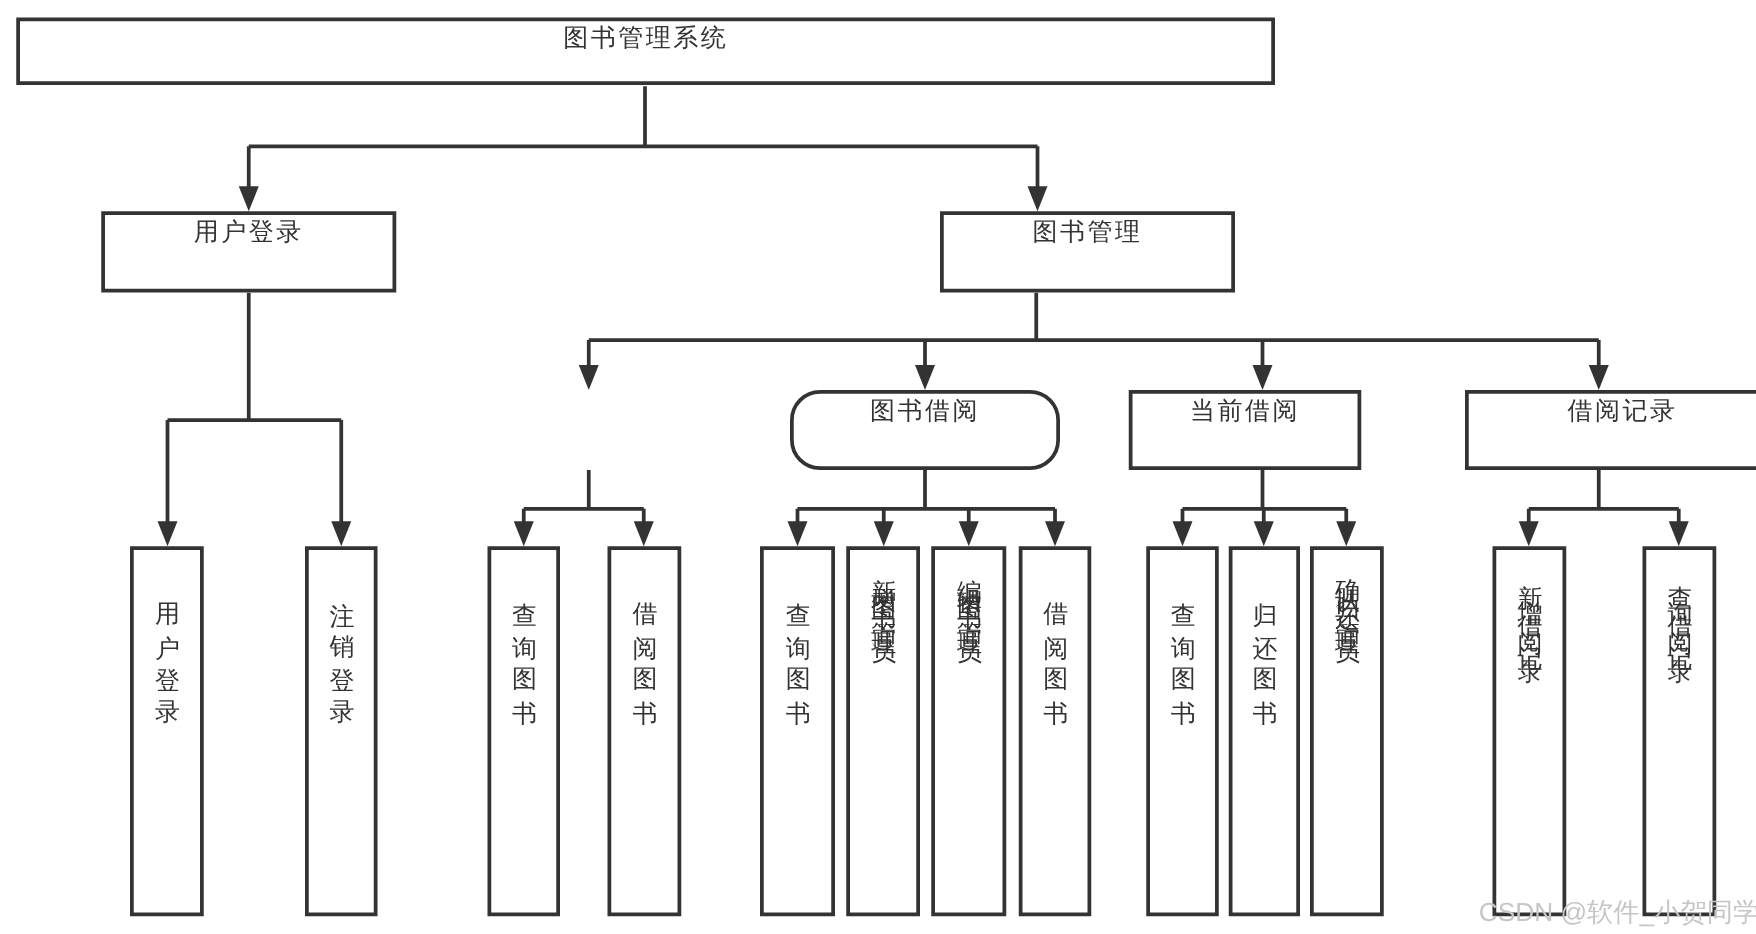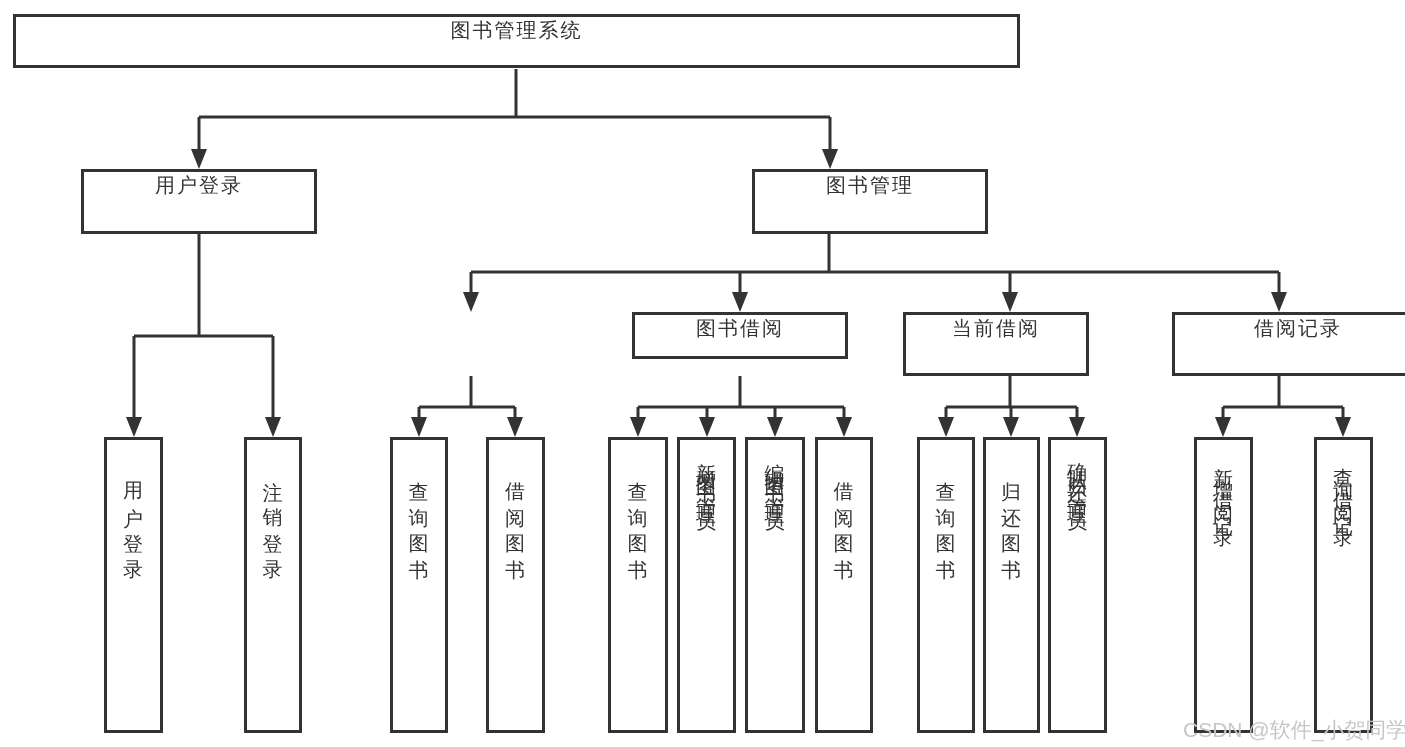--- a/index.html
+++ b/index.html
@@ -88,21 +88,21 @@
     <span>图书管理系统</span>
   </div>
 
   <div class="box h" style="left:81px; top:169px; width:236px; height:65px;">
     <span>用户登录</span>
   </div>
   <div class="box h" style="left:711px; top:169px; width:236px; height:65px;margin-left:41px;">
     <span>图书管理</span>
   </div>
 
-  <div class="box h" style="left:632px; top:312px; width:216px; height:47px;">
+  <div class="box h" style="left:632px; top:312px; width:216px; height:64px;border-radius:24px;">
     <span>图书借阅</span>
   </div>
   <div class="box h" style="left:903px; top:312px; width:186px; height:64px;">
     <span>当前借阅</span>
   </div>
   <div class="box h" style="left:1172px; top:312px; width:252px; height:64px;">
     <span>借阅记录</span>
   </div>
 
   <div class="box leaf" style="left:104px; top:437px; width:59px; height:296px;">

